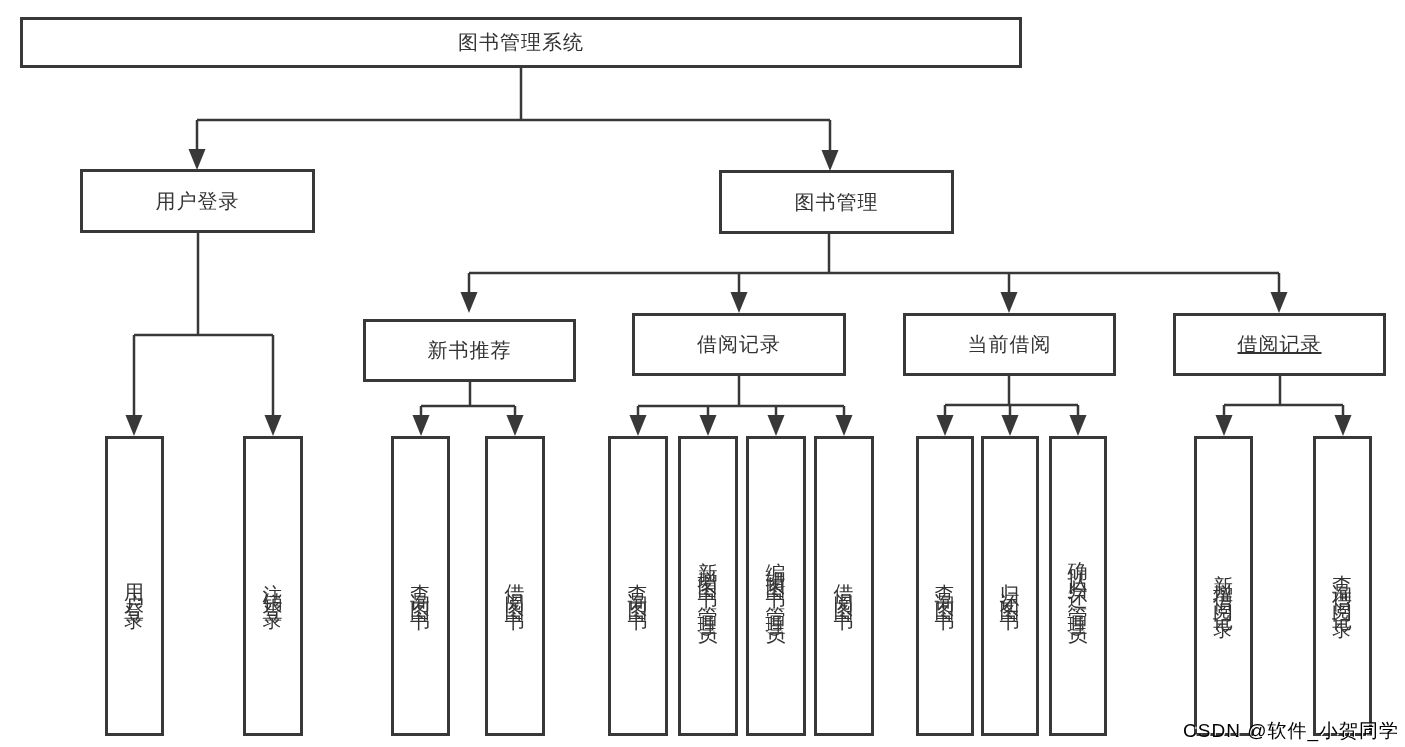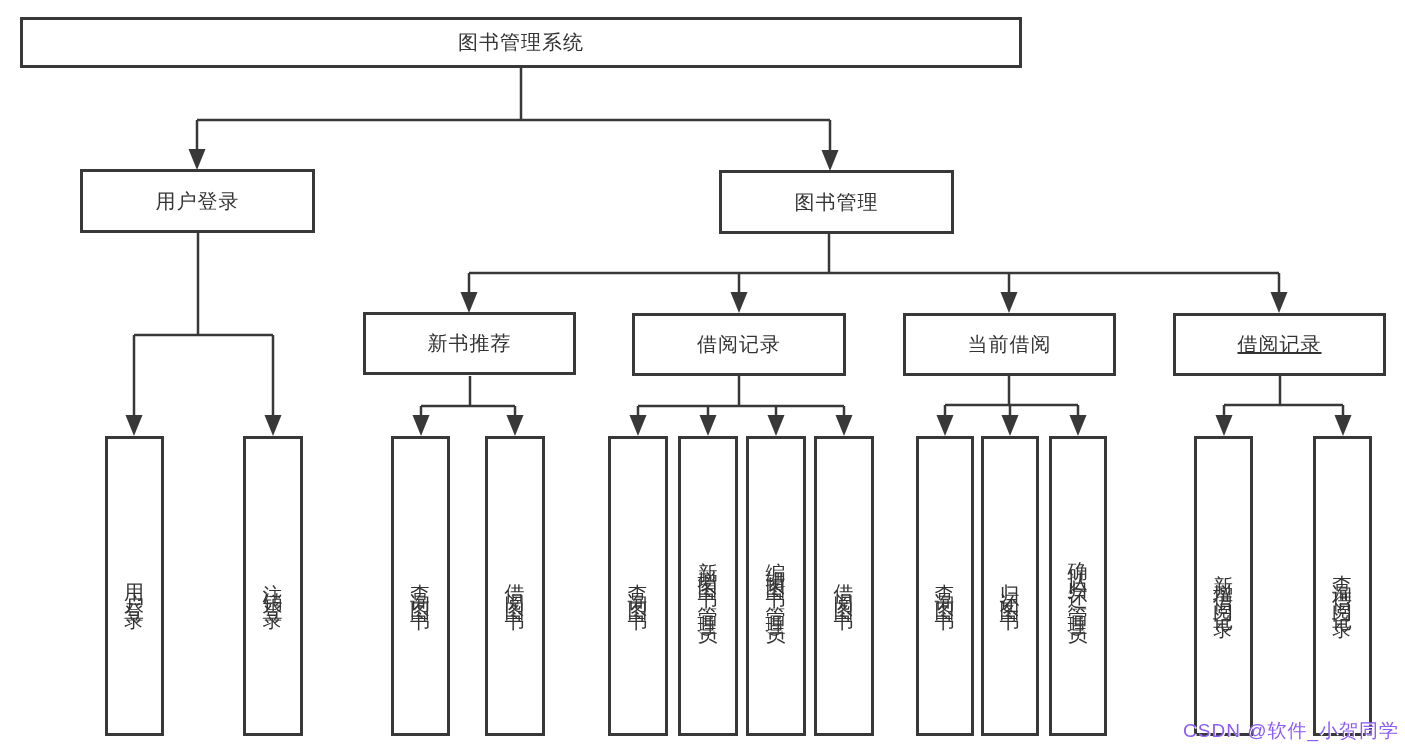--- a/index.html
+++ b/index.html
@@ -19,21 +19,21 @@
     position:absolute; border:3px solid #383838; background:#ffffff;
     display:flex; align-items:center; justify-content:center;
     top:436px; height:300px;
   }
   .leaf span {
     writing-mode:vertical-rl; text-orientation:mixed;
     font-size:20px; color:#333333; letter-spacing:9px; line-height:1.2;
   }
   .watermark {
     position:absolute; right:6px; bottom:3px;
-    font-size:19px; color:#8b5cf6; letter-spacing:1px; white-space:nowrap;
+    font-size:19px; color:#000000; letter-spacing:1px; white-space:nowrap;
     text-shadow:1px 1px 0 #ffffff;
   }
 </style>
 </head>
 <body>
 
 <div class="stage">
 
   <svg class="connectors" viewBox="0 0 1405 747" xmlns="http://www.w3.org/2000/svg">
     <g stroke="#383838" stroke-width="2.5" fill="none">
@@ -73,21 +73,21 @@
       <polygon points="1215.5,415 1232.5,415 1224,436"></polygon>
       <polygon points="1334.5,415 1351.5,415 1343,436"></polygon>
     </g>
   </svg>
 
   <div class="node" style="left:20px; top:17px; width:1002px; height:51px;">图书管理系统</div>
 
   <div class="node" style="left:80px; top:169px; width:235px; height:64px;">用户登录</div>
   <div class="node" style="left:719px; top:170px; width:235px; height:64px;">图书管理</div>
 
-  <div class="node" style="left:363px; top:312px; width:213px; height:63px;">新书推荐</div>
+  <div class="node" style="left:363px; top:319px; width:213px; height:63px;">新书推荐</div>
   <div class="node" style="left:632px; top:313px; width:214px; height:63px;">借阅记录</div>
   <div class="node" style="left:903px; top:313px; width:213px; height:63px;">当前借阅</div>
   <div class="node" style="left:1173px; top:313px; width:213px; height:63px;text-decoration:underline;">借阅记录</div>
 
   <div class="leaf" style="left:105px; width:59px;">
     <span>用户登录</span>
   </div>
   <div class="leaf" style="left:243px; width:60px;">
     <span>注销登录</span>
   </div>

